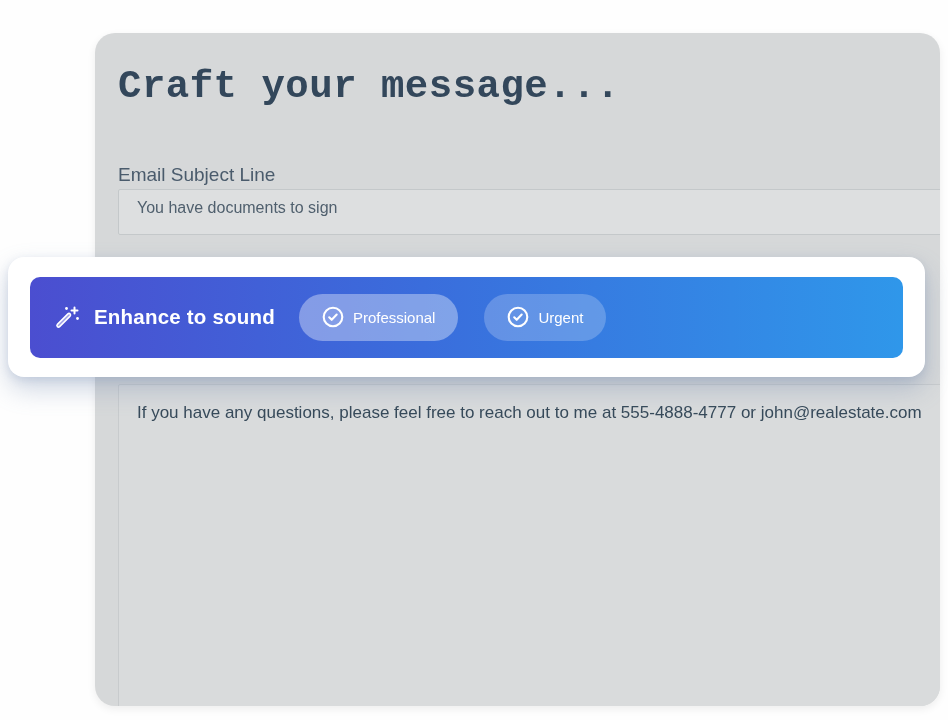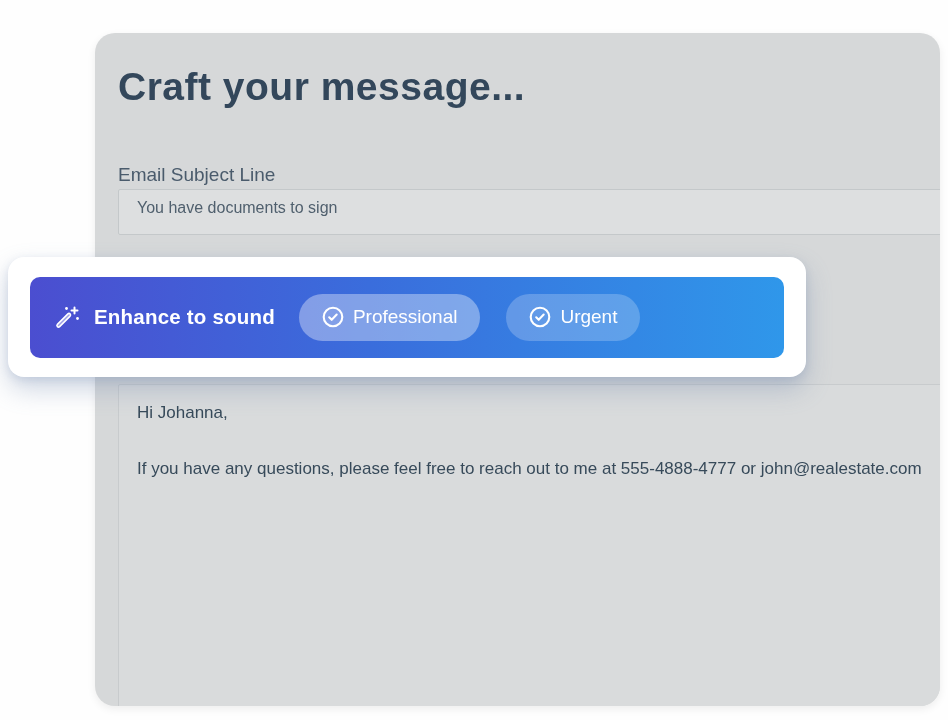--- a/index.html
+++ b/index.html
@@ -8,21 +8,21 @@
   .stage { position: relative; width: 948px; height: 720px; }
 
   
   .card {
     position: absolute; left: 95px; top: 33px; width: 845px; height: 673px;
     background: #d6d8d9; border-radius: 20px; overflow: hidden;
     box-shadow: 0 3px 8px rgba(0,0,0,0.07);
   }
   .card-title {
     position: absolute; left: 23px; top: 32px;
-    font-family: Liberation Sans, sans-serif;
+    font-family: Liberation Mono, monospace;
     font-size: 39px; font-weight: 700; color: #33475b; letter-spacing: 0.5px;
   }
   .subject-label {
     position: absolute; left: 23px; top: 131px;
     font-size: 19px; color: #4a5b6c;
   }
   .subject-input {
     position: absolute; left: 23px; top: 156px; right: -2px; height: 46px;
     background: #dddfe0; border: 1px solid #c4c8ca; border-radius: 2px;
     font-family: "Liberation Sans", sans-serif;
@@ -33,59 +33,58 @@
     background: #d9dbdc; border: 1px solid #c8cbcd; border-radius: 2px;
     padding: 13px 18px; cursor: text;
   }
   .body-editor p {
     font-size: 17px; line-height: 29px; color: #374a5a; margin-bottom: 27px;
   }
   .body-editor p:last-child { margin-bottom: 0; }
 
   
   .toolbar-wrap {
-    position: absolute; left: 8px; top: 257px; width: 798px; height: 120px;
+    position: absolute; left: 8px; top: 257px; width: 917px; height: 120px;
     background: #ffffff; border-radius: 16px;
     box-shadow: 0 12px 26px rgba(105,130,170,0.33), 0 3px 8px rgba(105,130,170,0.18);
     display: flex; align-items: center; padding: 0 22px;
   }
   .toolbar {
     flex: 1; height: 81px; border-radius: 10px;
     background: linear-gradient(90deg, #4B4ED0 0%, #3A6DDC 45%, #2F97EA 100%);
     display: flex; align-items: center; padding: 0 22px;
   }
   .wand { width: 30px; height: 30px; flex: none; }
   .toolbar-label {
     color: #ffffff; font-size: 20.5px; font-weight: 700; margin-left: 12px;
     letter-spacing: 0.2px; white-space: nowrap;
   }
   .pills { display: flex; align-items: center; margin-left: 24px; gap: 26px; }
   .pill {
     display: flex; align-items: center; gap: 9px;
     border: none; border-radius: 999px; height: 47px; padding: 0 23px;
     background: rgba(255,255,255,0.22); color: #ffffff;
-    font-family: "Liberation Sans", sans-serif; font-size: 19px; font-weight: 500;
+    font-family: "Liberation Sans", sans-serif; font-size: 15px; font-weight: 500;
     cursor: pointer; white-space: nowrap;
   }
   .pill.selected { background: rgba(255,255,255,0.36); }
   .pill svg { flex: none; }
 </style>
 </head>
 <body>
 
 <div class="stage">
 
   <div class="card">
     <h1 class="card-title">Craft your message...</h1>
 
     <label class="subject-label">Email Subject Line</label>
     <input class="subject-input" type="text" value="You have documents to sign" style="">
 
     <div class="body-editor">
-      <p>Hi Johanna,</p>
       <p>If you have any questions, please feel free to reach out to me at 555-4888-4777 or john@realestate.com</p>
     </div>
   </div>
 
   <div class="toolbar-wrap">
     <div class="toolbar">
 
       <svg class="wand" viewBox="0 0 30 30" fill="none" xmlns="http://www.w3.org/2000/svg">
         <path d="M6.5 23.5 L17 13" stroke="#ffffff" stroke-width="4.6" stroke-linecap="round"></path>
         <path d="M6.5 23.5 L17 13" stroke="#4B4ED0" stroke-width="1.6" stroke-linecap="round" opacity="0.55"></path>

